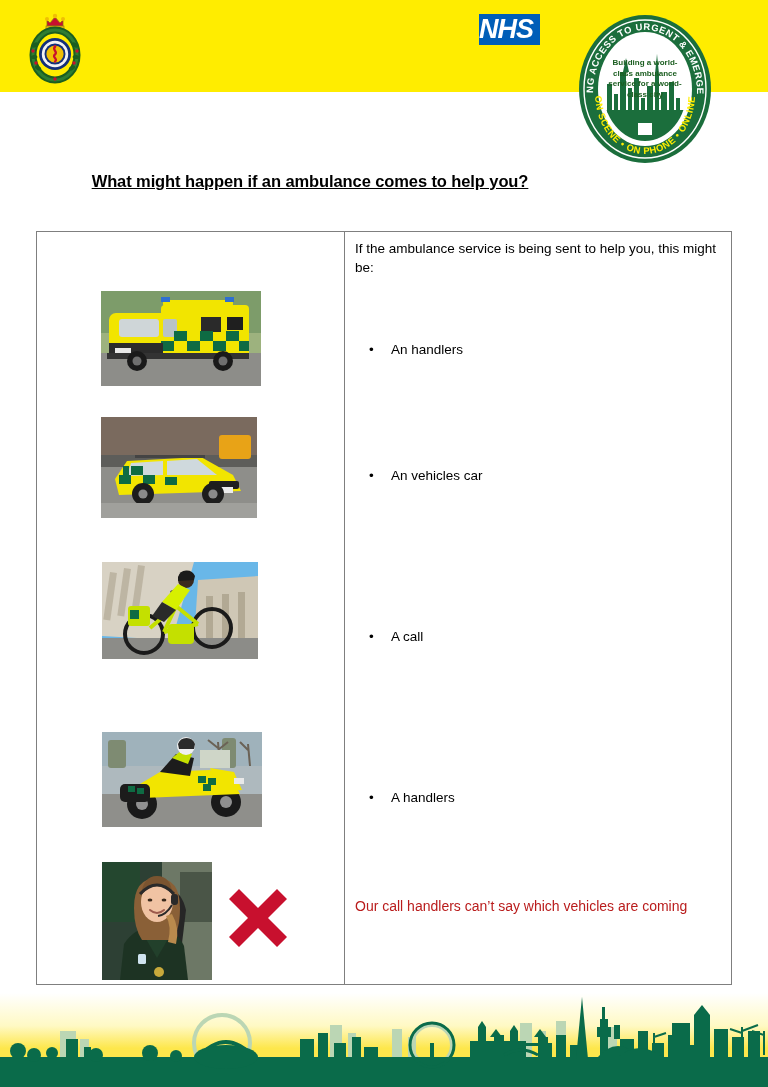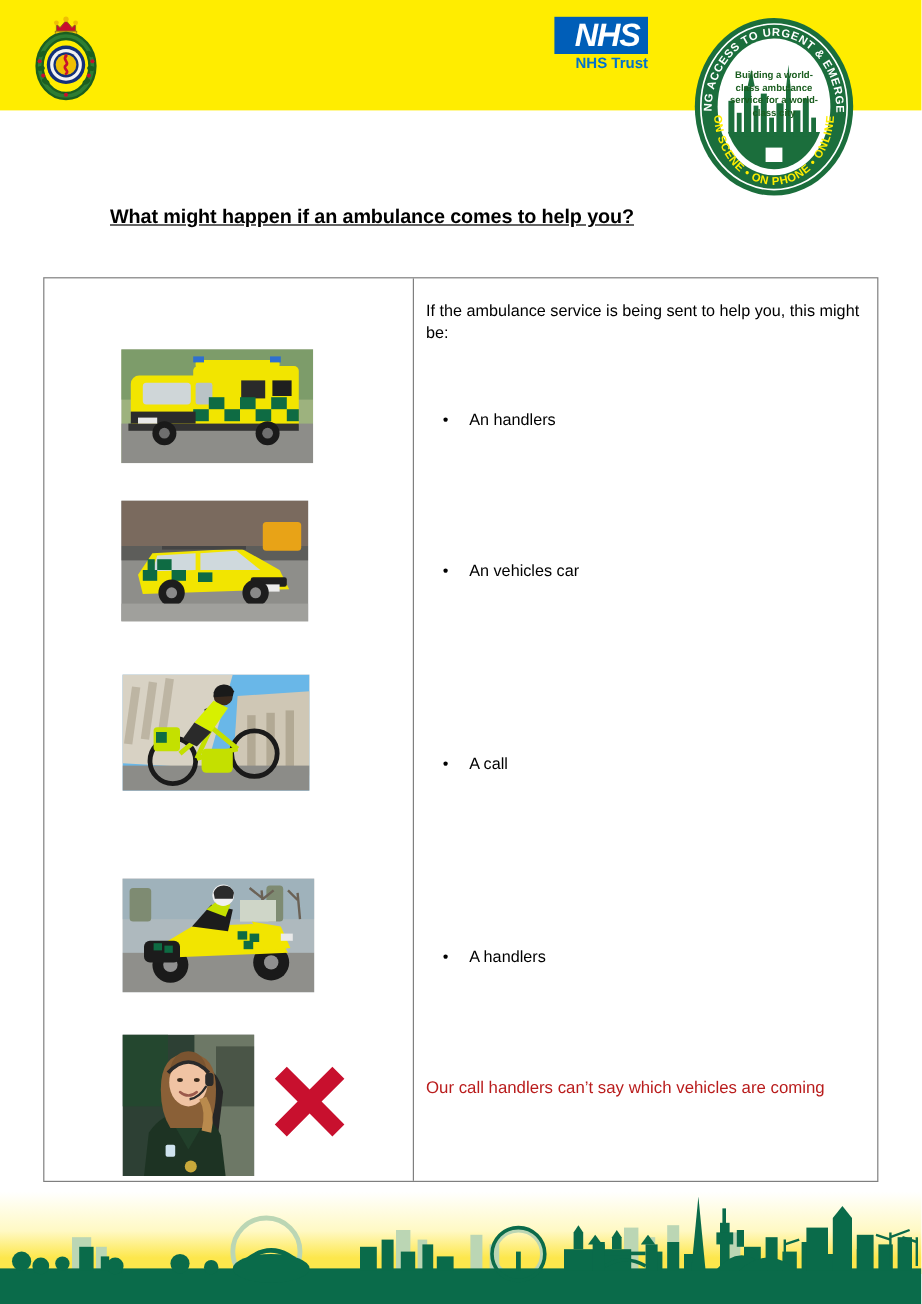--- a/index.html
+++ b/index.html
@@ -36,21 +36,21 @@
     width: 300px;
   }
   .nhs-logo {
     display: inline-block;
     background: #005EB8;
     color: #ffffff;
     font-weight: bold;
     font-style: italic;
     font-size: 27px;
     letter-spacing: -1px;
-    padding: 1px 7px 2px 17px;
+    padding: 1px 7px 2px 0;
     line-height: 1.05;
     font-family: "Liberation Sans", sans-serif;
   }
   .las-name {
     font-size: 21px;
     font-weight: bold;
     color: #1a1a1a;
     margin-top: 2px;
     letter-spacing: -0.3px;
     white-space: nowrap;
@@ -132,21 +132,21 @@
     position: absolute;
     left: 228px;
     top: 878px;
     width: 62px;
     height: 62px;
   }
 
   .intro {
     position: absolute;
     left: 10px;
-    top: 17px;
+    top: 7px;
     width: 378px;
     font-size: 13.5px;
     color: #000;
     line-height: 1.42;
   }
   .bullet-row {
     position: absolute;
     left: 24px;
     width: 340px;
     font-size: 13.5px;
@@ -217,21 +217,20 @@
       <circle cx="29" cy="45" r="10.5" fill="#13307a"></circle>
       <circle cx="29" cy="45" r="8.6" fill="#EFBF04"></circle>
 
       <path d="M29 38 C25.5 40.5 32.5 43 29 45.5 C25.5 48 32.5 50 29 52.5" fill="none" stroke="#C8102E" stroke-width="2.2" stroke-linecap="round"></path>
       <circle cx="29" cy="37.3" r="1.3" fill="#C8102E"></circle>
     </svg>
   </div>
 
   <div class="nhs-block">
     <div class="nhs-logo">NHS</div>
-    <div class="nhs-trust">NHS Trust</div>
   </div>
 
   <div class="badge">
     <svg viewBox="0 0 136 150" width="136" height="150">
       <defs>
         <path id="arcTop" d="M 16 78 A 52 62 0 0 1 120 78"></path>
         <path id="arcBot" d="M 18 80 A 50 60 0 0 0 118 80"></path>
         <clipPath id="innerClip">
             <ellipse cx="68" cy="75" rx="42" ry="52"></ellipse>
           </clipPath>

